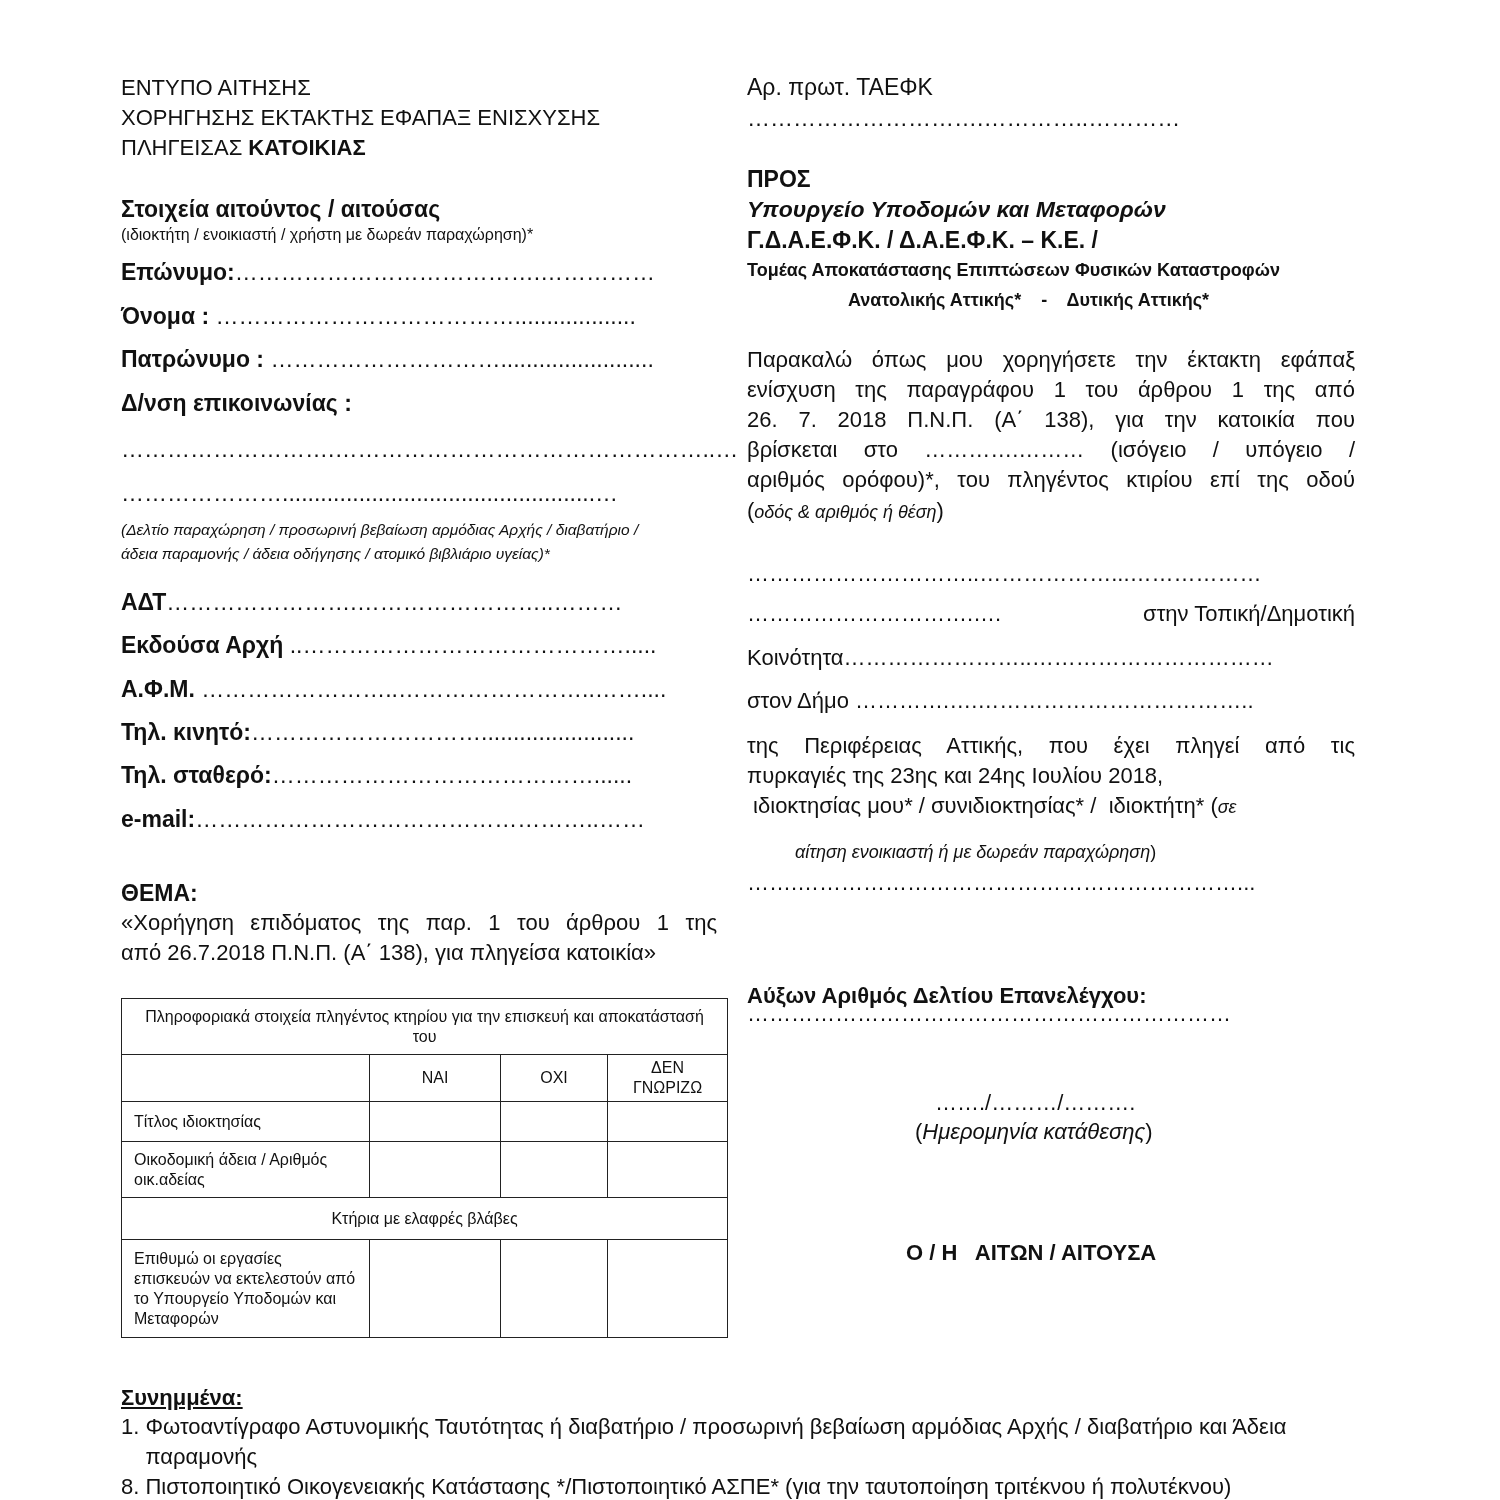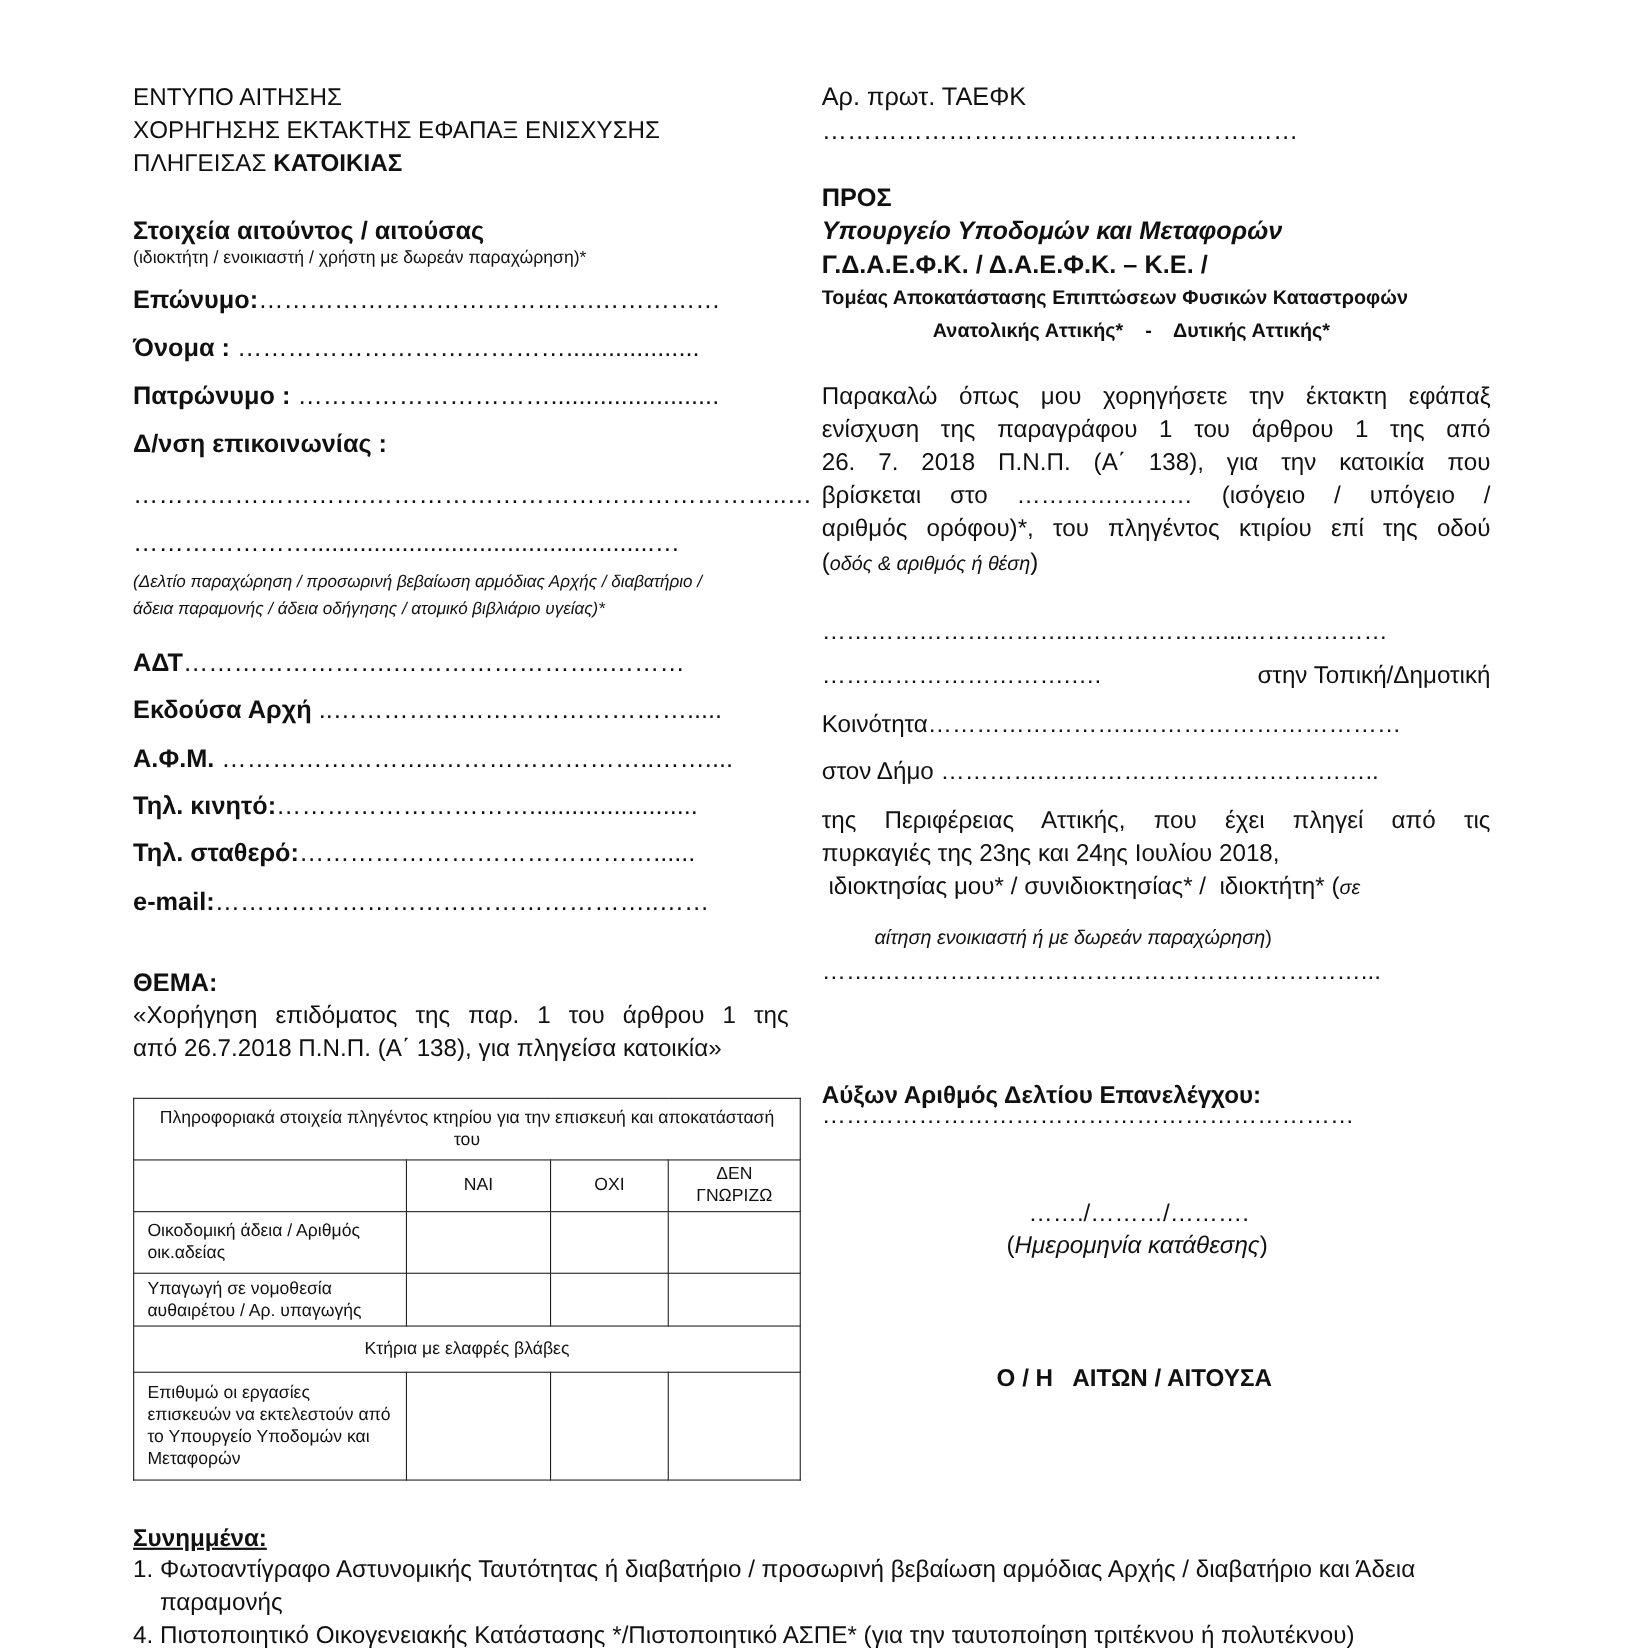--- a/index.html
+++ b/index.html
@@ -60,48 +60,48 @@
   <tbody>
       <tr style="height:56px;">
     <td colspan="4" class="c">Πληροφοριακά στοιχεία πληγέντος κτηρίου για την επισκευή και αποκατάστασή του</td>
   </tr>
   <tr style="height:40px;">
     <td></td>
     <td class="c">ΝΑΙ</td>
     <td class="c">ΟΧΙ</td>
     <td class="c">ΔΕΝ ΓΝΩΡΙΖΩ</td>
   </tr>
-  <tr style="height:56px;">
-    <td>Οικοδομική άδεια / Αριθμός οικ.αδείας</td>
+  <tr style="height:40px;">
+    <td>Τίτλος ιδιοκτησίας</td>
     <td></td>
     <td></td>
     <td></td>
   </tr>
-  <tr style="height:48px;">
-    <td>Υπαγωγή σε νομοθεσία αυθαιρέτου / Αρ. υπαγωγής</td>
+  <tr style="height:56px;">
+    <td>Οικοδομική άδεια / Αριθμός οικ.αδείας</td>
     <td></td>
     <td></td>
     <td></td>
   </tr>
   <tr style="height:42px;">
     <td colspan="4" class="c">Κτήρια με ελαφρές βλάβες</td>
   </tr>
   <tr style="height:98px;">
     <td>Επιθυμώ οι εργασίες επισκευών να εκτελεστούν από το Υπουργείο Υποδομών και Μεταφορών</td>
     <td></td>
     <td></td>
     <td></td>
   </tr>
 </tbody>
   </table>
 
 <div class="abs f22 b" style="left:121px;top:1385px;text-decoration:underline;">Συνημμένα:</div>
 <div class="abs f22" style="left:121px;top:1414px;">1. Φωτοαντίγραφο Αστυνομικής Ταυτότητας  ή διαβατήριο / προσωρινή βεβαίωση αρμόδιας Αρχής / διαβατήριο και Άδεια</div>
 <div class="abs f22" style="left:121px;top:1444px;white-space:pre;">    παραμονής</div>
-<div class="abs f22" style="left:121px;top:1474px;">4. Πιστοποιητικό Οικογενειακής Κατάστασης */Πιστοποιητικό ΑΣΠΕ* (για την ταυτοποίηση τριτέκνου ή πολυτέκνου)</div>
+<div class="abs f22" style="left:121px;top:1474px;">8. Πιστοποιητικό Οικογενειακής Κατάστασης */Πιστοποιητικό ΑΣΠΕ* (για την ταυτοποίηση τριτέκνου ή πολυτέκνου)</div>
 
 <div class="abs f23" style="left:747px;top:74px;">Αρ. πρωτ. ΤΑΕΦΚ</div>
 <div class="abs f23" style="left:747px;top:105px;">………………………….…………..…………</div>
 
 <div class="abs f23 b" style="left:747px;top:166px;">ΠΡΟΣ</div>
 <div class="abs f23 b" style="left:747px;top:196px;font-style:italic;">Υπουργείο Υποδομών και Μεταφορών</div>
 <div class="abs f23 b" style="left:747px;top:227px;">Γ.Δ.Α.Ε.Φ.Κ. / Δ.Α.Ε.Φ.Κ. – Κ.Ε. /</div>
 <div class="abs f18 b" style="left:747px;top:260px;">Τομέας Αποκατάστασης Επιπτώσεων Φυσικών Καταστροφών</div>
 <div class="abs f18 b" style="left:848px;top:290px;white-space:pre;">Ανατολικής Αττικής*    -    Δυτικής Αττικής*</div>
 

